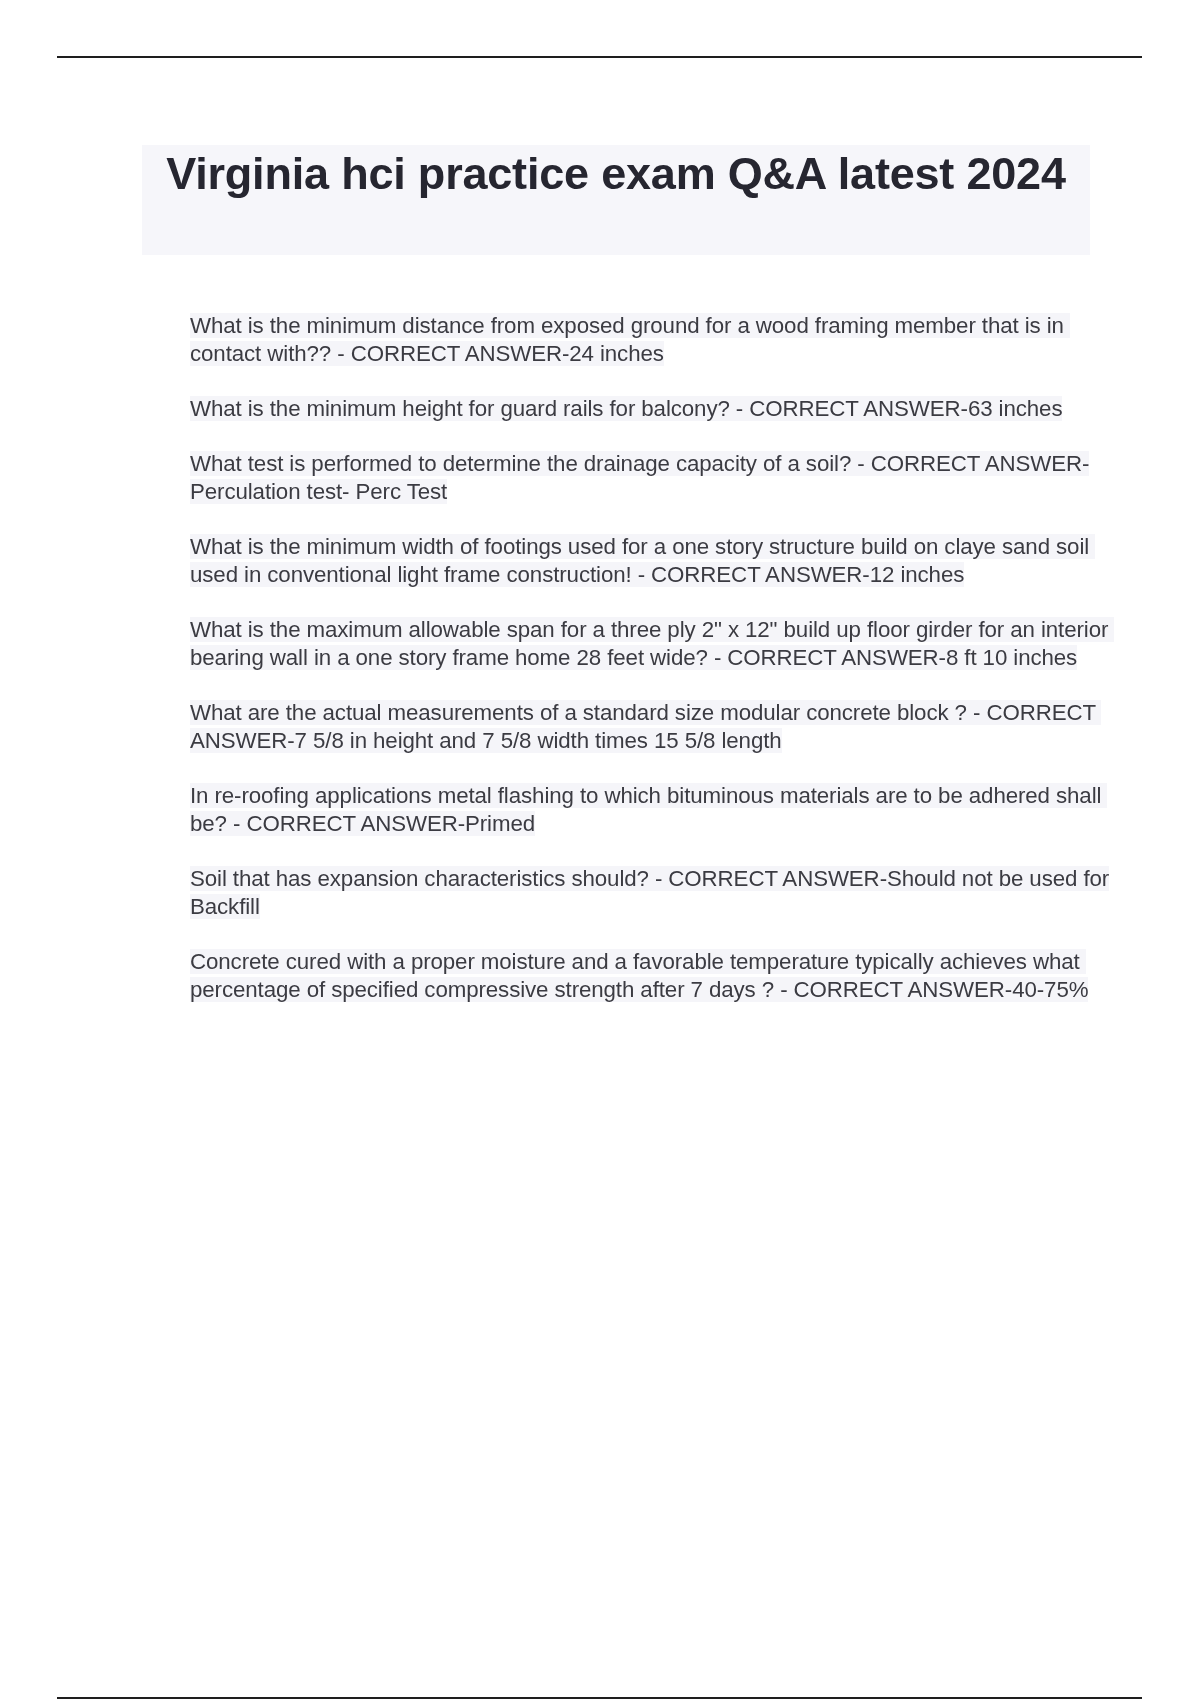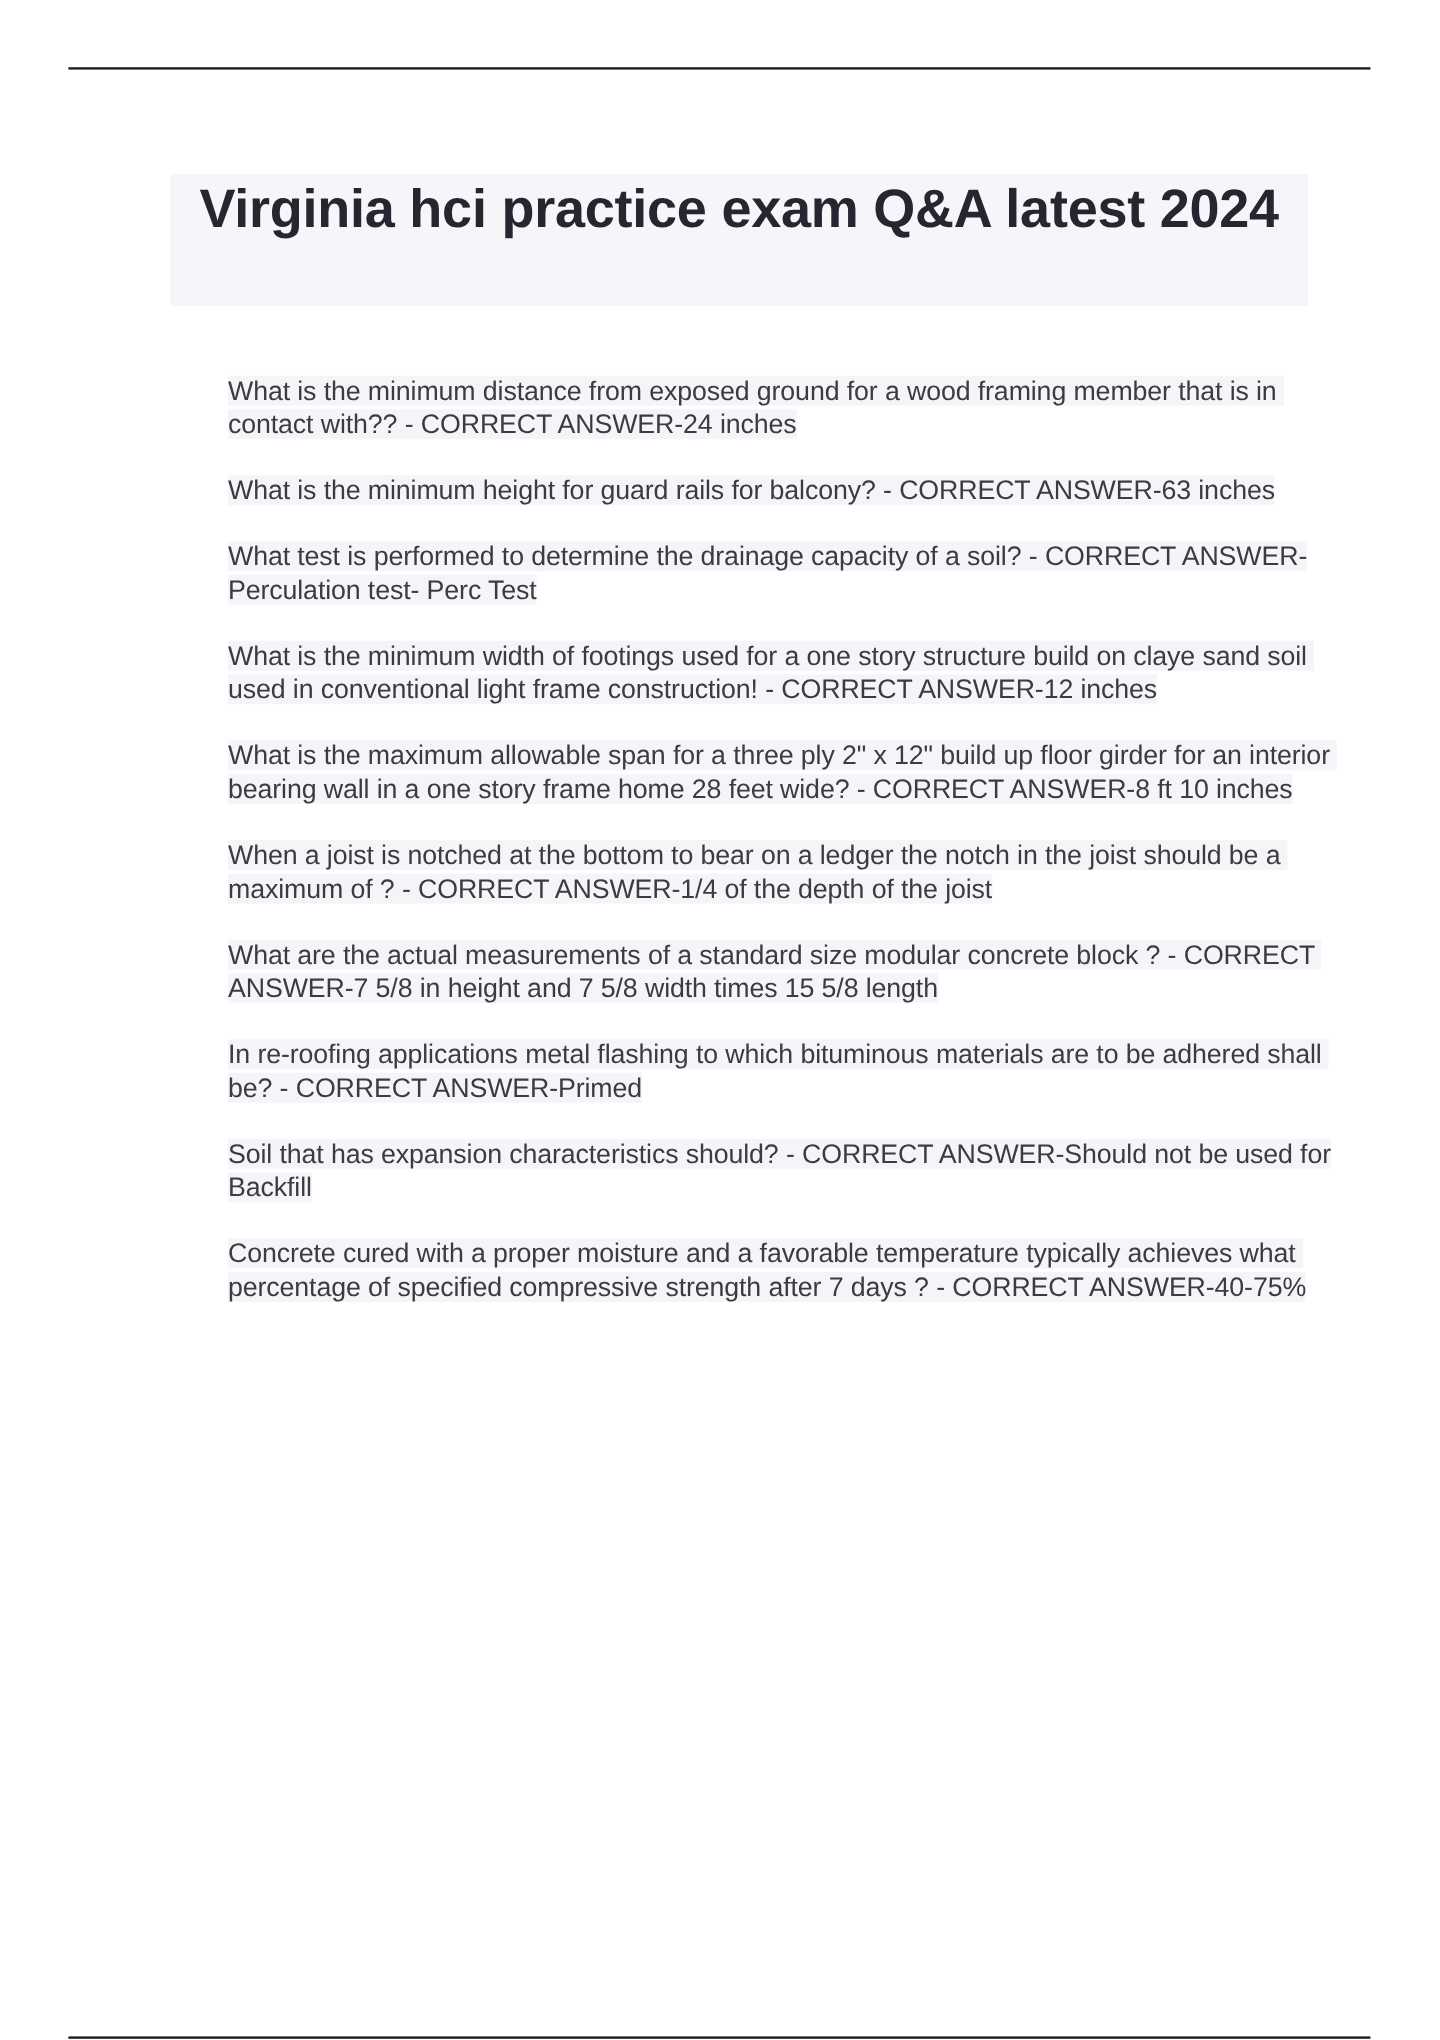--- a/index.html
+++ b/index.html
@@ -75,21 +75,20 @@
 <div class="title-box">
   <h1 class="title">Virginia hci practice exam Q&amp;A latest 2024</h1>
 </div>
 
 <div class="qa-list">
   <p class="qa-item"><span class="line">What is the minimum distance from exposed ground for a wood framing member that is in contact with?? - CORRECT ANSWER-24 inches</span></p>
   <p class="qa-item"><span class="line">What is the minimum height for guard rails for balcony? - CORRECT ANSWER-63 inches</span></p>
   <p class="qa-item"><span class="line">What test is performed to determine the drainage capacity of a soil? - CORRECT ANSWER-Perculation test- Perc Test</span></p>
   <p class="qa-item"><span class="line">What is the minimum width of footings used for a one story structure build on claye sand soil used in conventional light frame construction! - CORRECT ANSWER-12 inches</span></p>
   <p class="qa-item"><span class="line">What is the maximum allowable span for a three ply 2" x 12" build up floor girder for an interior bearing wall in a one story frame home 28 feet wide? - CORRECT ANSWER-8 ft 10 inches</span></p>
-  <p class="qa-item"><span class="line">When a joist is notched at the bottom to bear on a ledger the notch in the joist should be a maximum of ? - CORRECT ANSWER-1/4 of the depth of the joist</span></p>
   <p class="qa-item"><span class="line">What are the actual measurements of a standard size modular concrete block ? - CORRECT ANSWER-7 5/8 in height and 7 5/8 width times 15 5/8 length</span></p>
   <p class="qa-item"><span class="line">In re-roofing applications metal flashing to which bituminous materials are to be adhered shall be? - CORRECT ANSWER-Primed</span></p>
   <p class="qa-item"><span class="line">Soil that has expansion characteristics should? - CORRECT ANSWER-Should not be used for
 Backfill</span></p>
   <p class="qa-item"><span class="line">Concrete cured with a proper moisture and a favorable temperature typically achieves what percentage of specified compressive strength after 7 days ? - CORRECT ANSWER-40-75%</span></p>
 </div>
 
 <div class="rule bottom"></div>
 
 </body></html>

